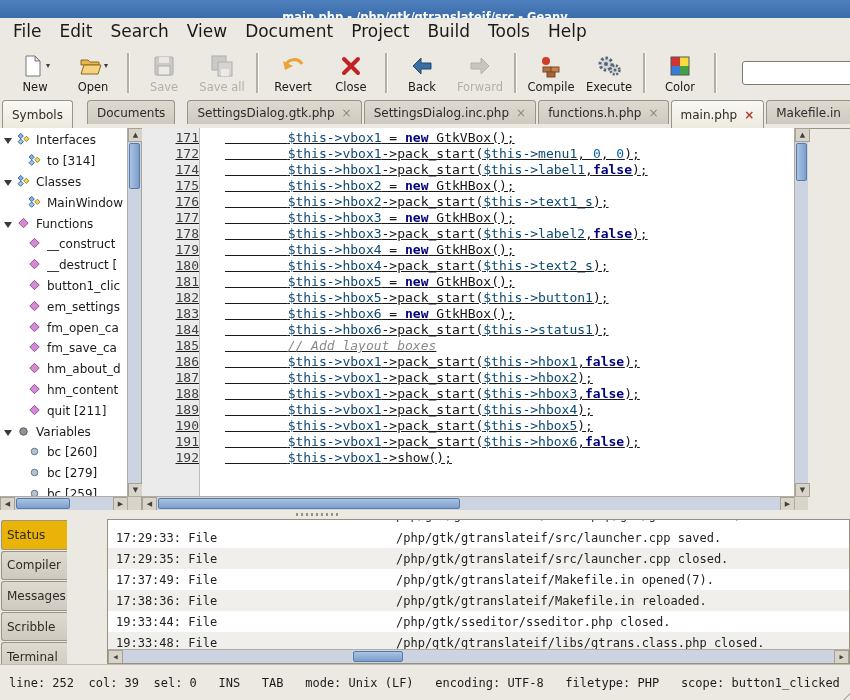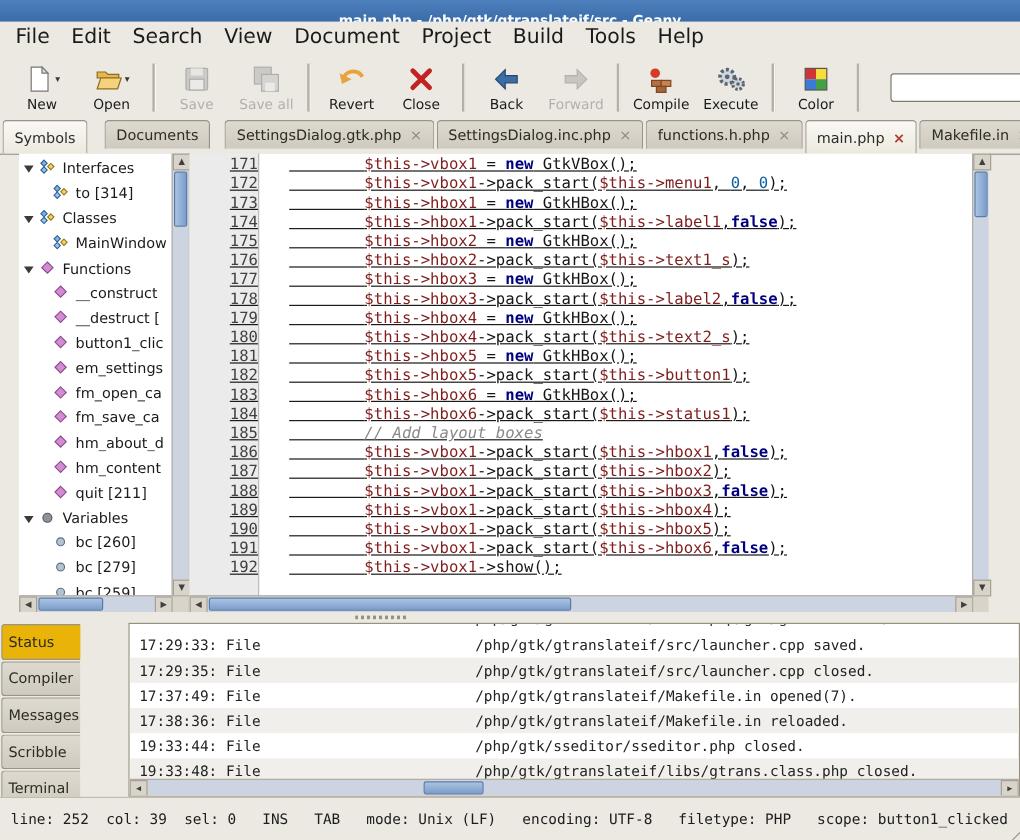--- a/index.html
+++ b/index.html
@@ -33,39 +33,39 @@
   .sidetabs{display:flex;margin-right:10px;gap:12px;}
   .edittabs{display:flex;}
   .tab{height:23px;display:flex;align-items:center;padding:0 9px;margin-right:2px;
     background:linear-gradient(#dedacf,#cfcabf);border:1px solid #9a9488;border-bottom:none;
     border-radius:3.5px 3.5px 0 0;font-size:12px;color:#2e2b26;white-space:nowrap;}
   .tab.active{height:27px;background:linear-gradient(#f9f8f5,#eceade);}
   .tclose{margin-left:7px;color:#8d887d;font-size:12px;line-height:1;}
   .tab.active .tclose{color:#b03a2e;font-weight:bold;}
 
   
-  .main{position:absolute;top:128px;left:16px;width:808px;height:382px;background:#fff;}
+  .main{position:absolute;top:128px;left:0;width:808px;height:382px;background:#fff;}
   .sidebar{position:absolute;left:0;top:0;width:141px;height:382px;border-right:1px solid #a8a296;background:#fff;}
   .tree{position:absolute;left:0;top:0;right:13px;bottom:13px;overflow:hidden;padding-top:2px;}
   .trow{height:20.8px;display:flex;align-items:center;white-space:nowrap;overflow:hidden;font-size:12px;}
   .trow.lvl0{padding-left:4px;}
   .trow.lvl1{padding-left:27px;}
   .texp{width:0;height:0;border:4px solid transparent;border-top:6px solid #3a3a3a;margin:6px 4px 0 0;flex:none;}
   .tico{width:16px;height:16px;margin-right:4px;flex:none;}
   .tico svg{width:15px;height:15px;}
   .tlab{overflow:hidden;}
 
   .editor{position:absolute;left:142px;top:0;right:0;height:382px;background:#fff;}
   .gutterbg{position:absolute;left:0;top:0;width:57px;bottom:13px;background:#ebebeb;border-right:1px solid #bdbdbd;}
   .code{position:absolute;left:0;top:2px;right:13px;bottom:13px;overflow:hidden;
     font-family:"DejaVu Sans Mono","Liberation Mono",monospace;font-size:13px;line-height:16px;text-decoration:underline;}
   .cline{display:flex;height:16px;}
   .lnum{width:57px;flex:none;text-align:right;padding-right:13px;color:#404040;}
   .ltext{white-space:pre;padding-left:13px;}
-  .tk-v{color:#7f1d1d;} .tk-k{color:#00007f;font-weight:bold;} .tk-n{color:#0a60a8;}
+  .tk-v{color:#0c4a6e;} .tk-k{color:#00007f;font-weight:bold;} .tk-n{color:#0a60a8;}
   .tk-c{color:#8a8a8a;font-style:italic;} .tk-p{color:#151515;}
 
   
   .vsb{position:absolute;top:0;right:0;width:13px;bottom:13px;background:#ccd4e2;border-left:1px solid #b3ada1;
     display:flex;flex-direction:column;}
   .hsb{position:absolute;left:0;bottom:0;height:13px;background:#ccd4e2;border-top:1px solid #b3ada1;display:flex;}
   .editor .hsb,.sidebar .hsb{right:13px;}
   .msgs .hsb{right:0;}
   .sbbtn{flex:none;width:13px;height:12px;background:#d8d4ca;border:1px solid #a7a195;display:flex;
     align-items:center;justify-content:center;font-size:7px;color:#41403c;line-height:1;}
@@ -419,24 +419,20 @@
     <div class="code">
         <div class="cline">
           <span class="lnum">171</span>
           <span class="ltext">        <span class="tk-v">$this-&gt;vbox1</span><span class="tk-p"> = </span><span class="tk-k">new</span><span class="tk-p"> GtkVBox();</span></span>
         </div>
         <div class="cline">
           <span class="lnum">172</span>
           <span class="ltext">        <span class="tk-v">$this-&gt;vbox1</span><span class="tk-p">-&gt;pack_start(</span><span class="tk-v">$this-&gt;menu1</span><span class="tk-p">, </span><span class="tk-n">0</span><span class="tk-p">, </span><span class="tk-n">0</span><span class="tk-p">);</span></span>
         </div>
         <div class="cline">
-          <span class="lnum">173</span>
-          <span class="ltext">        <span class="tk-v">$this-&gt;hbox1</span><span class="tk-p"> = </span><span class="tk-k">new</span><span class="tk-p"> GtkHBox();</span></span>
-        </div>
-        <div class="cline">
           <span class="lnum">174</span>
           <span class="ltext">        <span class="tk-v">$this-&gt;hbox1</span><span class="tk-p">-&gt;pack_start(</span><span class="tk-v">$this-&gt;label1</span><span class="tk-p">,</span><span class="tk-k">false</span><span class="tk-p">);</span></span>
         </div>
         <div class="cline">
           <span class="lnum">175</span>
           <span class="ltext">        <span class="tk-v">$this-&gt;hbox2</span><span class="tk-p"> = </span><span class="tk-k">new</span><span class="tk-p"> GtkHBox();</span></span>
         </div>
         <div class="cline">
           <span class="lnum">176</span>
           <span class="ltext">        <span class="tk-v">$this-&gt;hbox2</span><span class="tk-p">-&gt;pack_start(</span><span class="tk-v">$this-&gt;text1_s</span><span class="tk-p">);</span></span>

